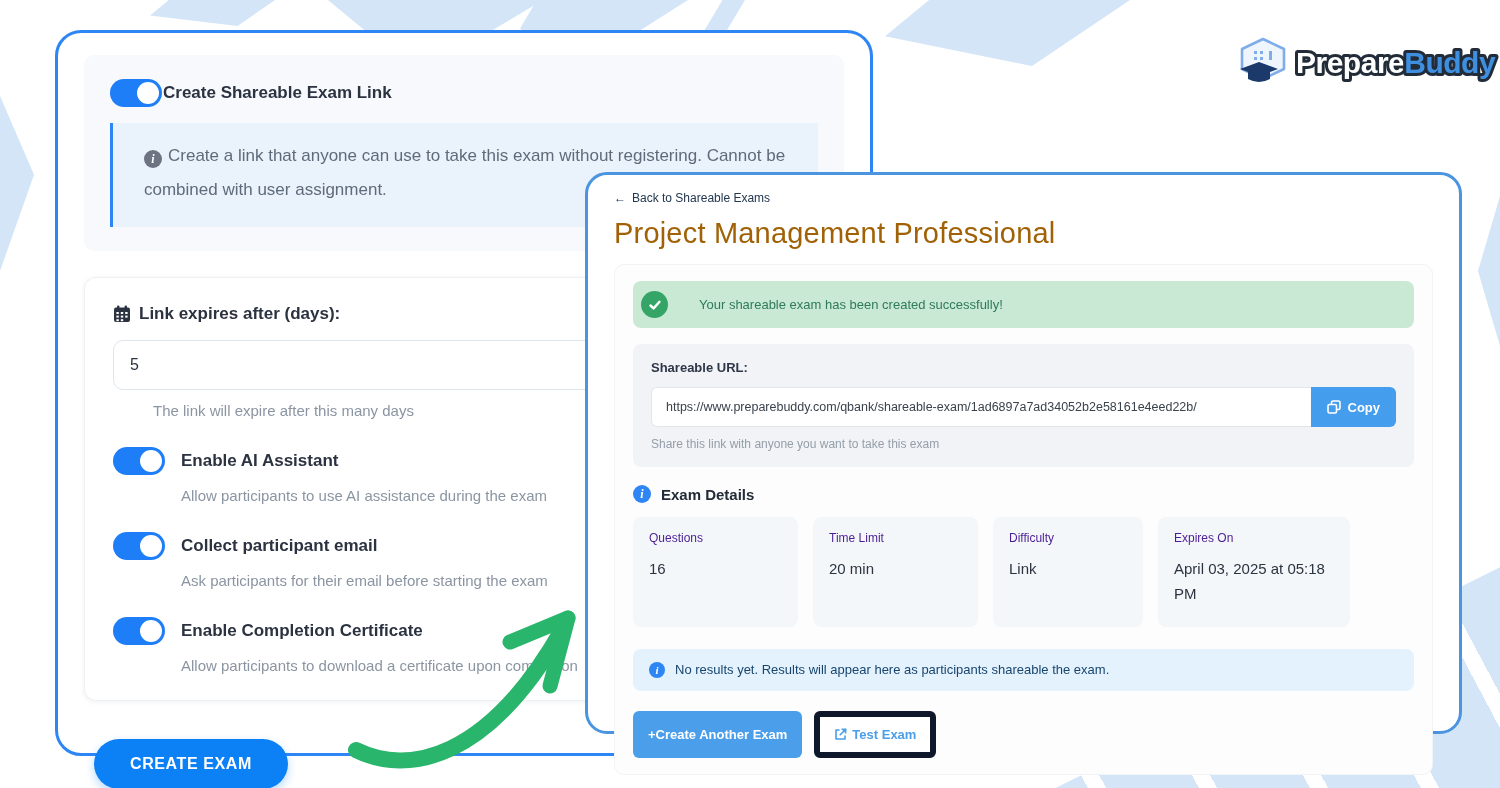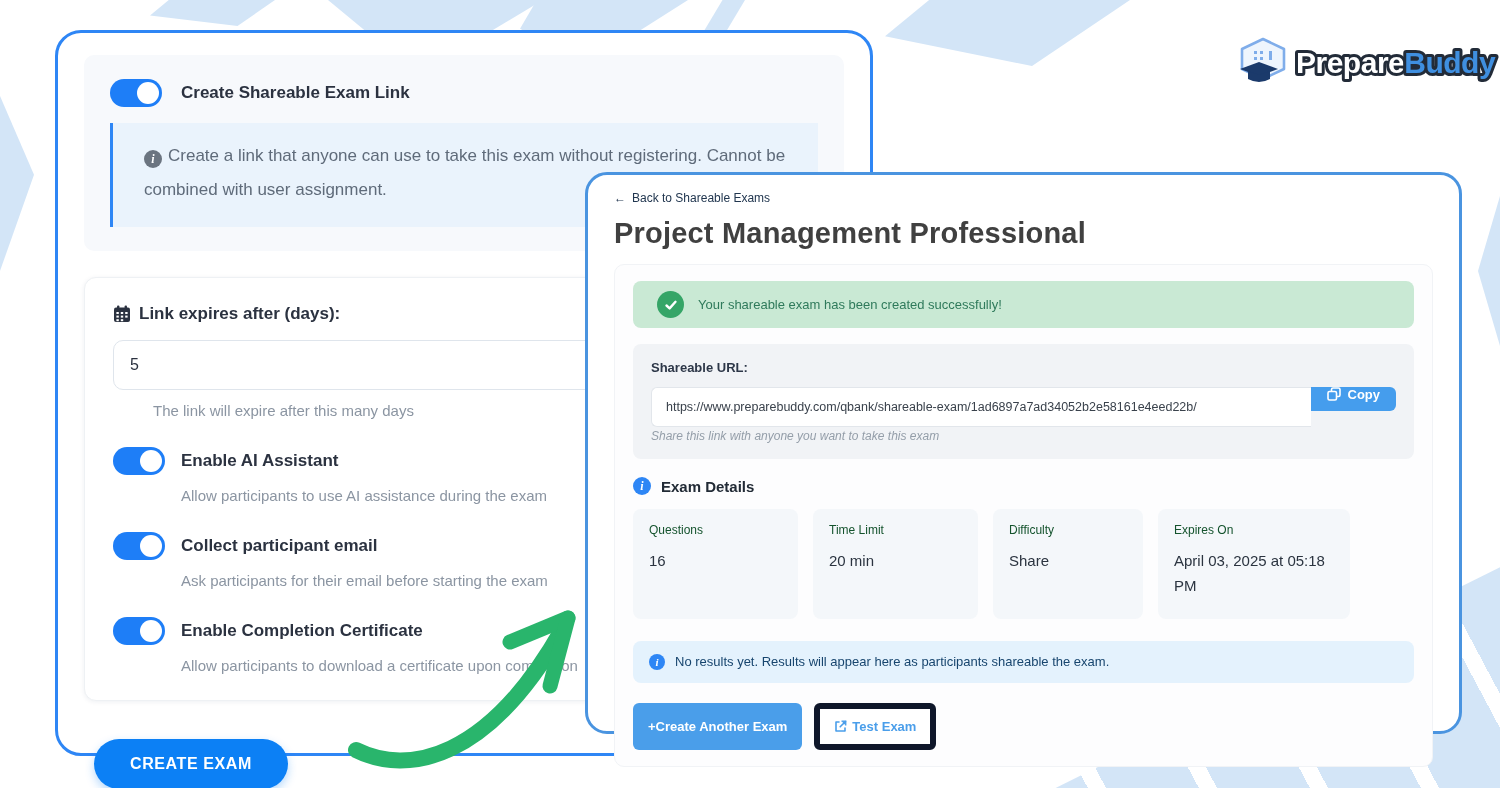--- a/index.html
+++ b/index.html
@@ -21,21 +21,21 @@
        clip-path:polygon(12% 100%,100% 8%,100% 100%);}
   .bg8{left:1478px;top:196px;width:22px;height:150px;clip-path:polygon(100% 0,100% 100%,0 50%);}
 
   
   .left-panel{
     position:absolute;left:55px;top:30px;width:818px;height:726px;box-sizing:border-box;
     background:#ffffff;border:3px solid #2e86f5;border-radius:26px;z-index:2;
     padding:22px 26px;
   }
   .sec1{background:#f7f9fc;border-radius:10px;padding:24px 26px 24px;}
-  .toggle-row{display:flex;align-items:center;gap:19px;}
+  .toggle-row{display:flex;align-items:center;gap:1px;}
   .toggle{width:52px;height:28px;border-radius:15px;background:#1e7ef7;position:relative;flex:0 0 auto;cursor:pointer;}
   .toggle .knob{position:absolute;right:3px;top:3px;width:22px;height:22px;border-radius:50%;background:#ffffff;}
   .toggle-label{font-size:17px;font-weight:700;color:#2b3240;}
   .info-note{
     margin-top:16px;background:#eaf3fc;border-left:3px solid #2e86f5;
     padding:16px 31px 20px;font-size:17px;color:#5f6b7a;line-height:2.0;
   }
   .info-dark-icon{
     display:inline-flex;align-items:center;justify-content:center;
     width:18px;height:18px;border-radius:50%;background:#6b7480;color:#ffffff;
@@ -68,53 +68,53 @@
   
   .arrow-wrap{position:absolute;left:338px;top:592px;width:255px;height:188px;z-index:4;pointer-events:none;}
 
   
   .right-panel{
     position:absolute;left:585px;top:172px;width:877px;height:562px;box-sizing:border-box;
     background:#ffffff;border:3px solid #4a94e0;border-radius:22px;z-index:5;
     padding:16px 26px;
   }
   .back-link{display:flex;align-items:center;gap:6px;font-size:12px;color:#21364f;cursor:pointer;width:max-content;}
-  .page-title{margin-top:12px;font-size:29px;font-weight:700;color:#404040;letter-spacing:0.2px;}
+  .page-title{margin-top:12px;font-size:29px;font-weight:400;color:#a16207;letter-spacing:0.2px;}
   .content-card{margin-top:14px;background:#fdfdfe;border:1px solid #f1f3f6;border-radius:10px;padding:16px 18px;}
-  .success-banner{background:#c9e9d4;border-radius:8px;padding:10px 24px;display:flex;align-items:center;gap:14px;}
+  .success-banner{background:#c9e9d4;border-radius:8px;padding:10px 8px;display:flex;align-items:center;gap:31px;}
   .check-circle{width:27px;height:27px;border-radius:50%;background:#35a567;display:flex;align-items:center;justify-content:center;flex:0 0 auto;}
   .success-text{font-size:13px;color:#2f7a5b;font-weight:500;}
   .url-section{margin-top:16px;background:#f1f3f6;border-radius:8px;padding:16px 18px;}
   .url-label{font-size:13px;font-weight:700;color:#2d3748;}
   .url-group{margin-top:12px;display:flex;}
   .url-input{
     flex:1;height:40px;box-sizing:border-box;background:#ffffff;border:1px solid #e2e6eb;border-right:none;
     border-radius:6px 0 0 6px;padding:0 14px;font-size:12.5px;color:#3a424c;outline:none;
     font-family:"Liberation Sans", sans-serif;
   }
   .copy-btn{
-    background:#459ded;color:#ffffff;border:none;border-radius:0 6px 6px 0;padding:0 16px;height:24px;
-    display:flex;gap:7px;font-size:13px;font-weight:600;cursor:pointer;
-    font-family:"Liberation Sans", sans-serif;
-  }
-  .url-helper{margin-top:2px;font-size:12px;color:#949ea9;font-style:italic;}
+    background:#459ded;color:#ffffff;border:none;border-radius:0 6px 6px 0;padding:0 16px;height:40px;
+    display:flex;align-items:center;gap:7px;font-size:13px;font-weight:600;cursor:pointer;
+    font-family:"Liberation Sans", sans-serif;
+  }
+  .url-helper{margin-top:10px;font-size:12px;color:#949ea9;}
   .details-header{margin-top:18px;display:flex;align-items:center;gap:10px;}
   .info-blue-icon{
     width:18px;height:18px;border-radius:50%;background:#2e86f5;color:#ffffff;flex:0 0 auto;
     display:flex;align-items:center;justify-content:center;font-size:12px;font-weight:700;font-style:italic;
     font-family:"Liberation Serif", serif;
   }
   .info-blue-icon.small{width:16px;height:16px;font-size:11px;}
   .details-title{font-size:15px;font-weight:700;color:#222b36;}
   .cards-row{margin-top:14px;display:flex;gap:15px;}
   .stat-card{background:#f4f7fa;border-radius:8px;padding:14px 16px 20px;box-sizing:border-box;min-height:92px;}
   .stat-card.c1,.stat-card.c2{width:165px;}
   .stat-card.c3{width:150px;}
   .stat-card.c4{width:192px;}
-  .stat-label{font-size:12px;color:#14532d;}
+  .stat-label{font-size:12px;color:#4c1d95;}
   .stat-value{margin-top:12px;font-size:15px;color:#2b3440;line-height:1.65;}
   .results-banner{margin-top:22px;background:#e4f2fd;border-radius:8px;padding:13px 16px;display:flex;align-items:center;gap:10px;}
   .results-text{font-size:13px;color:#17456e;font-weight:500;}
   .actions-row{margin-top:20px;display:flex;gap:12px;}
   .primary-btn{
     background:#4a9eea;color:#ffffff;border:none;border-radius:6px;padding:10px 15px;
     font-size:13px;font-weight:600;cursor:pointer;display:flex;align-items:center;
     font-family:"Liberation Sans", sans-serif;
   }
   .secondary-btn{
@@ -256,21 +256,21 @@
       <div class="stat-card c1">
         <div class="stat-label">Questions</div>
         <div class="stat-value">16</div>
       </div>
       <div class="stat-card c2">
         <div class="stat-label">Time Limit</div>
         <div class="stat-value">20 min</div>
       </div>
       <div class="stat-card c3">
         <div class="stat-label">Difficulty</div>
-        <div class="stat-value">Share</div>
+        <div class="stat-value">Link</div>
       </div>
       <div class="stat-card c4">
         <div class="stat-label">Expires On</div>
         <div class="stat-value">April 03, 2025 at 05:18 PM</div>
       </div>
     </div>
 
     <div class="results-banner">
       <span class="info-blue-icon small">i</span>
       <span class="results-text">No results yet. Results will appear here as participants shareable the exam.</span>

